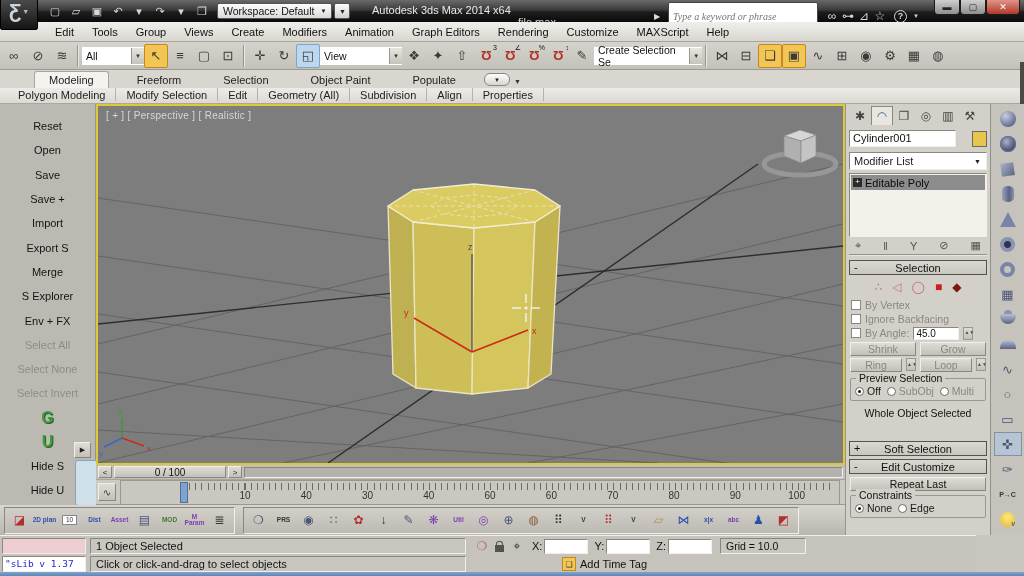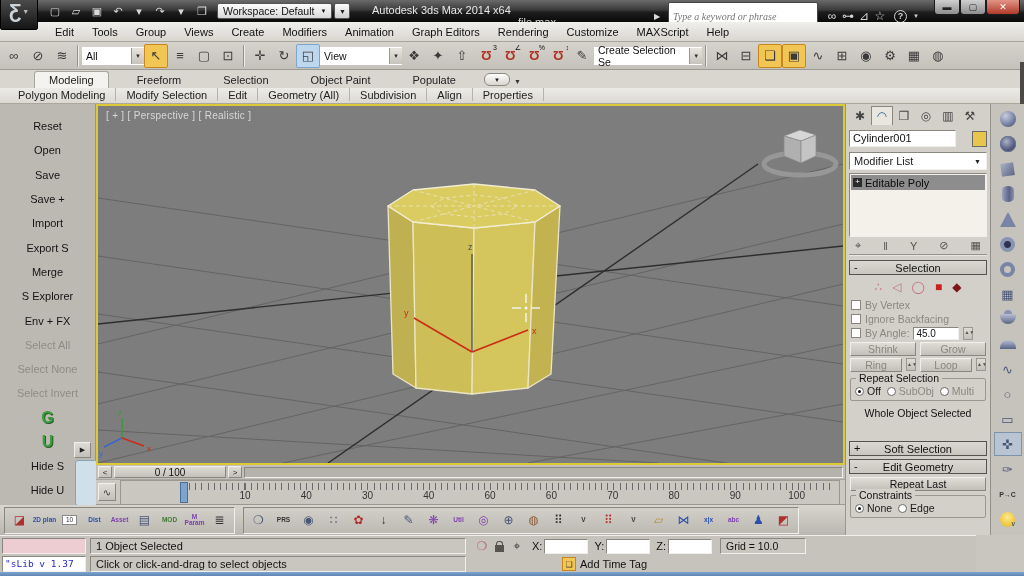--- a/index.html
+++ b/index.html
@@ -625,39 +625,39 @@
     <span class="gbtn btn">Shrink</span>
     <span class="gbtn btn">Grow</span>
   </div>
   <div class="btnrow">
     <span class="gbtn btn">Ring</span>
     <span class="spin">▲▼</span>
     <span class="gbtn btn">Loop</span>
     <span class="spin">▲▼</span>
   </div>
   <div class="groupbox">
-    <span class="legend">Repeat Selection</span>
+    <span class="legend">Preview Selection</span>
     <span class="flex">
       <span class="radio sel"></span>
         <span class="rlabel">Off</span>
       <span class="radio"></span>
         <span class="rlabel dim">SubObj</span>
       <span class="radio"></span>
         <span class="rlabel dim">Multi</span>
     </span>
   </div>
   <div id="cp-status">Whole Object Selected</div>
 
   <div class="rollout" id="cp-soft">
     <span class="col">+</span>
     <span>Soft Selection</span>
   </div>
   <div class="rollout">
     <span class="col">-</span>
-    <span>Edit Geometry</span>
+    <span>Edit Customize</span>
   </div>
   <div class="btnrow">
     <span class="gbtn btn" style="color:#111">Repeat Last</span>
   </div>
   <div class="groupbox" style="margin-top:4px">
     <span class="legend">Constraints</span>
     <span class="flex">
       <span class="radio sel"></span>
         <span class="rlabel">None</span>
       <span class="radio"></span>

